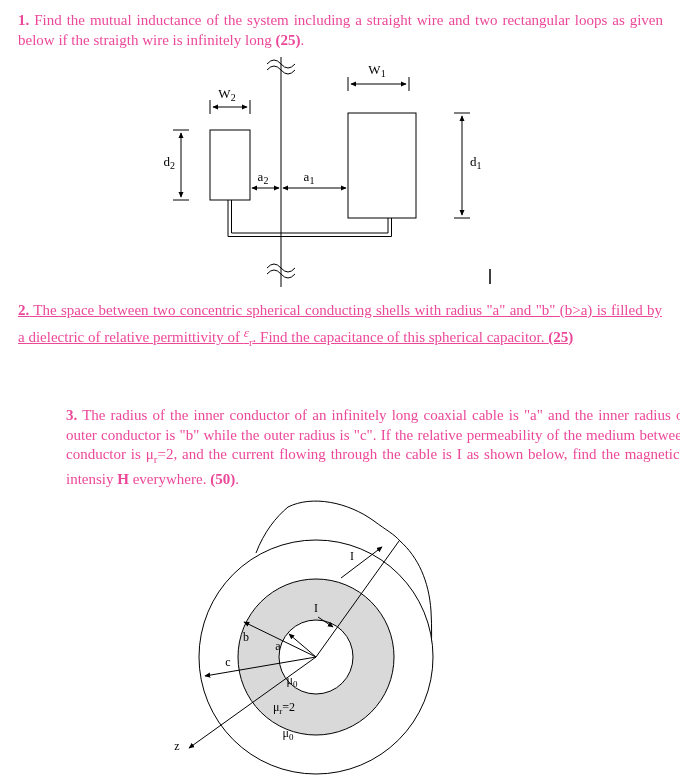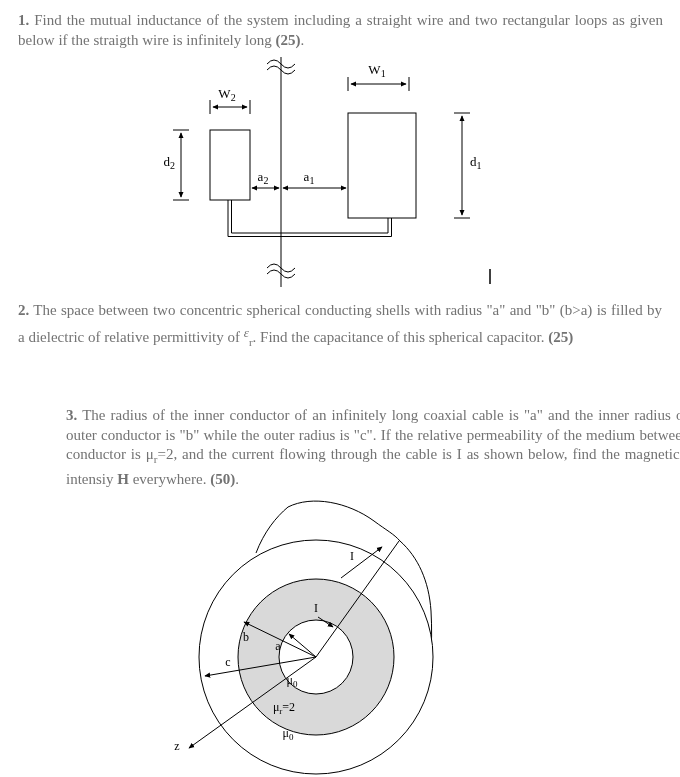--- a/index.html
+++ b/index.html
@@ -1,22 +1,22 @@
 <!DOCTYPE html>
 <html><head>
 <meta charset="utf-8">
 <style>
   html,body { margin:0; padding:0; background:#fff; }
   .page {
     position:relative; width:680px; height:777px; background:#ffffff;
-    font-family:"Liberation Serif", serif; color:#737373; overflow:hidden;
+    font-family:"Liberation Serif", serif; color:#ec4899; overflow:hidden;
   }
   .para { position:absolute; text-align:justify; font-size:15px; line-height:20px; }
   #p1 { left:18px; top:10px;  width:645px; }
-  #p2 { left:18px; top:297px; width:644px; line-height:27px; }
+  #p2 { left:18px; top:297px; width:644px; line-height:27px;text-decoration:underline; }
   #p3 { left:18px; top:406px; width:646px; line-height:19.5px;margin-left:48px; }
   .bold { font-weight:bold; }
   .eps  { font-style:italic; font-size:13px; position:relative; top:-5px; }
   sub   { font-size:11px; }
   svg.fig { position:absolute; left:0; }
   #fig1 { top:48px; }
   #fig2 { top:493px; }
   .ln   { stroke:#000; stroke-width:1; fill:none; }
   .wrect{ stroke:#000; stroke-width:1; fill:#ffffff; }
   .figlabel  { font-size:13px; fill:#000; font-family:"Liberation Serif", serif; }

